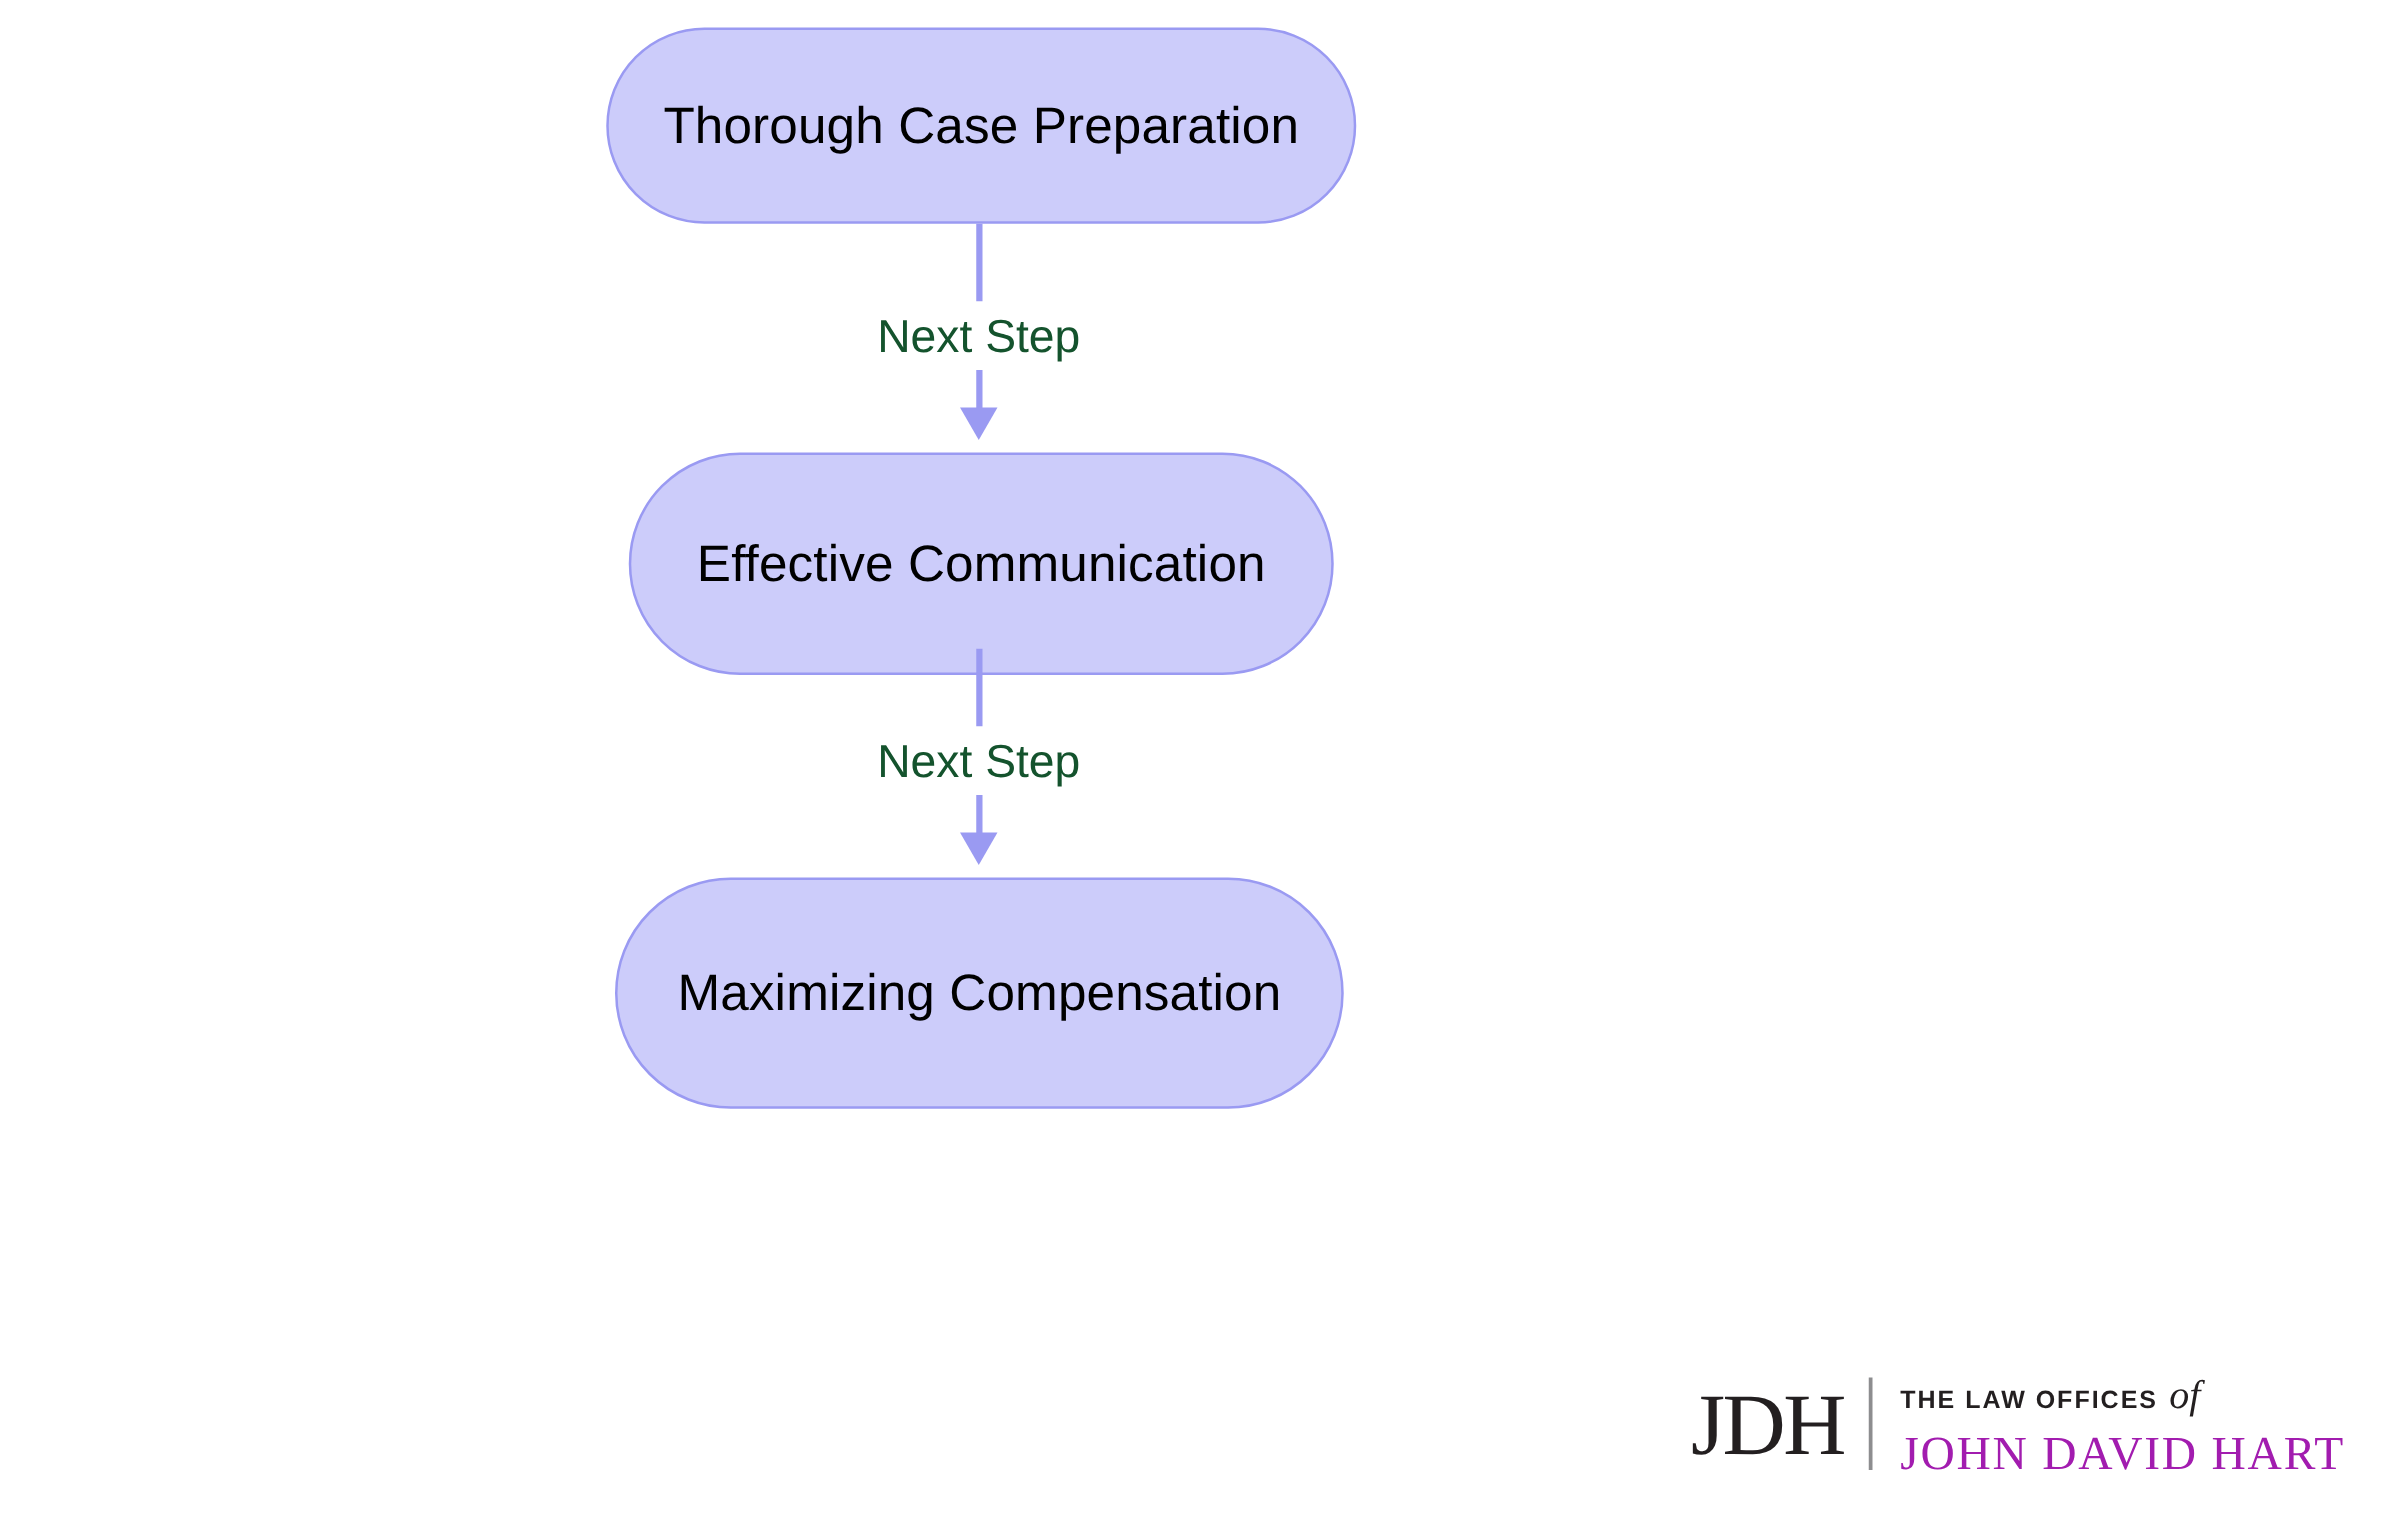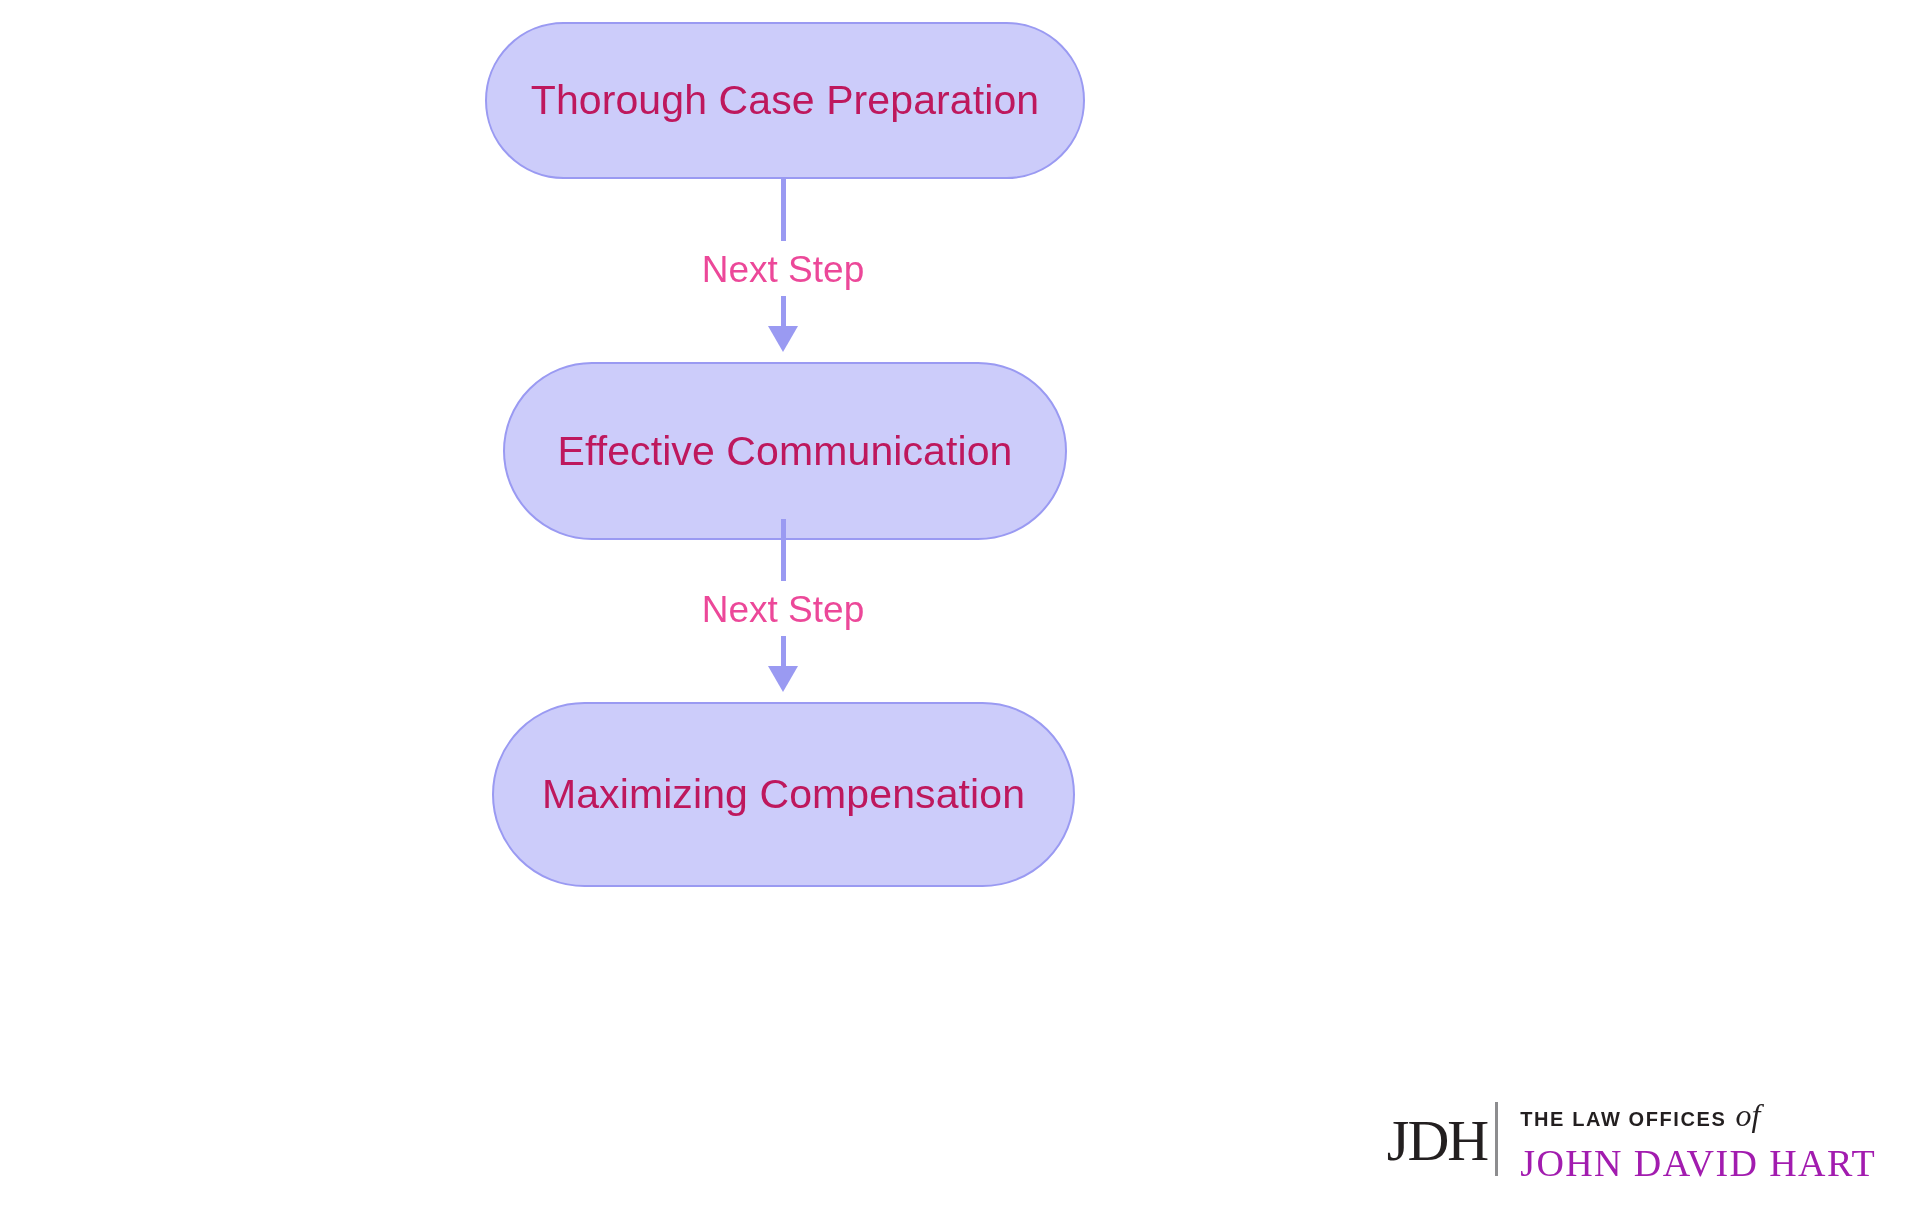--- a/index.html
+++ b/index.html
@@ -44,21 +44,21 @@
     border-radius: 999px;
     color: #2a2ad0;
     font-size: 41px;
     font-weight: 400;
     letter-spacing: 0.1px;
     white-space: nowrap;
     line-height: 1;
   }
   .node-label {
     display: block;
-    color: #be185d;
+    color: #000000;
   }
 
   #node-0 { left: 485px;  top: 22px;  width: 600px; height: 157px; }
   #node-1 { left: 503px;  top: 362px; width: 564px; height: 178px; }
   #node-2 { left: 492px;  top: 702px; width: 583px; height: 185px; }
 
   
   .edge {
     position: absolute;
     left: 0;
@@ -77,21 +77,21 @@
     position: absolute;
     width: 0;
     height: 0;
     border-left: 15px solid transparent;
     border-right: 15px solid transparent;
     border-top: 26px solid #9a9af2;
     left: 768px;
   }
   .edge-label {
     position: absolute;
-    color: #ec4899;
+    color: #14532d;
     font-size: 37px;
     line-height: 1;
     white-space: nowrap;
     background: #ffffff;
     padding: 6px 10px;
     transform: translate(-50%, -50%);
     left: 783px;
   }
 
   
@@ -110,25 +110,25 @@
   #logo {
     position: absolute;
     right: 44px;
     bottom: 28px;
     display: flex;
     align-items: center;
     height: 96px;
   }
   #logo-mark {
     font-family: "Liberation Serif", "DejaVu Serif", serif;
-    font-size: 58px;
+    font-size: 70px;
     line-height: 0.85;
     color: #231f20;
     letter-spacing: -2px;
-    padding-right: 8px;
+    padding-right: 20px;
     position: relative;
     top: 2px;
   }
   #logo-divider {
     width: 3px;
     height: 74px;
     background: #8d8d8f;
     margin-right: 22px;
   }
   #logo-text {

